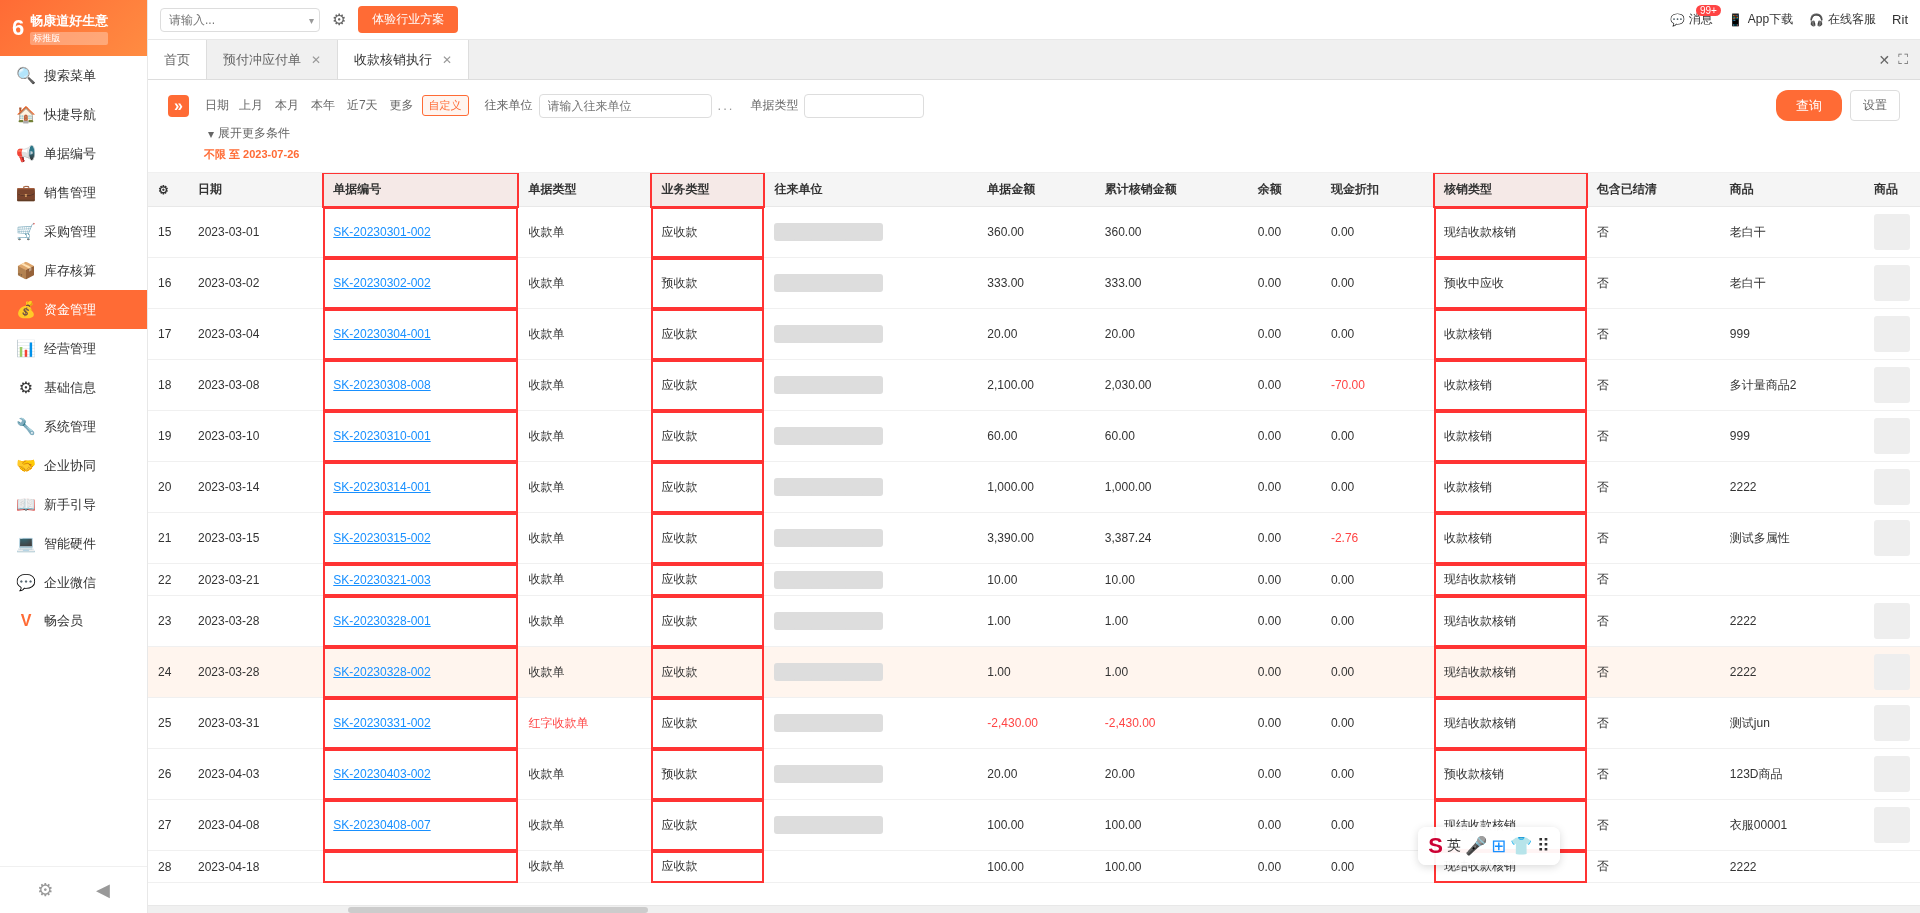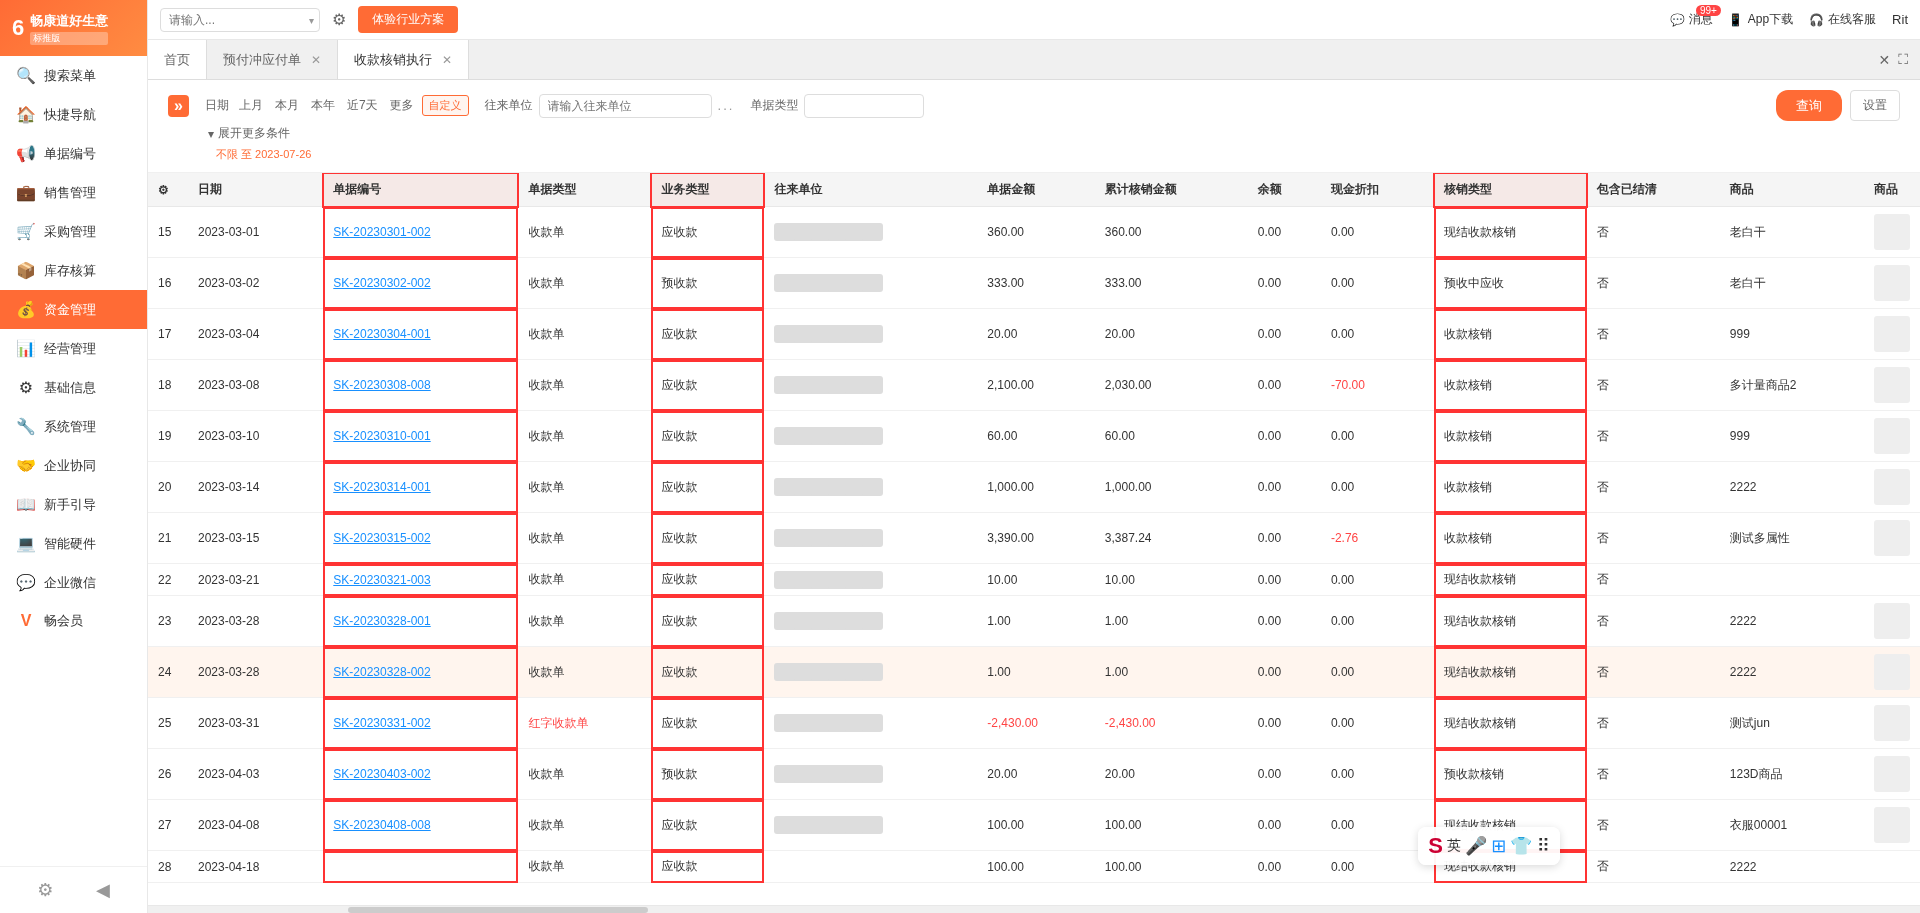--- a/index.html
+++ b/index.html
@@ -243,21 +243,21 @@
         </div>
         <div style="margin-left:auto;display:flex;gap:8px;">
           <button class="btn-query">查询</button>
           <button class="btn-setting">设置</button>
         </div>
       </div>
       <div class="filter-expand">
         <span>▾</span>
         <span>展开更多条件</span>
       </div>
-      <div style="margin-top:4px;margin-left:48px;">
+      <div style="margin-top:4px;margin-left:36px;font-weight:bold;">
         <span style="color:#ff6b35;font-size:11px;">不限 至 2023-07-26</span>
       </div>
     </div>
 
     <div class="table-wrap" style="position:relative;">
       <table>
         <thead>
           <tr>
             <th style="width:40px;">⚙</th>
             <th>日期</th>
@@ -488,21 +488,21 @@
     <td style="outline:2px solid #ff3333;outline-offset:-2px;">预收款核销</td>
     <td>否</td>
     <td>123D商品</td>
     <td style="width:40px;">
       <div style="width:36px;height:36px;background:#eee;border-radius:3px;"></div>
     </td>
   </tr>
             <tr>
     <td>27</td>
     <td>2023-04-08</td>
-    <td style="outline:2px solid #ff3333;outline-offset:-2px;"><a class="link-blue">SK-20230408-008</a></td>
+    <td style="outline:2px solid #ff3333;outline-offset:-2px;"><a class="link-blue">SK-20230408-007</a></td>
     <td style="">收款单</td>
     <td style="outline:2px solid #ff3333;outline-offset:-2px;">应收款</td>
     <td><span style="background:#ddd;color:#ddd;border-radius:3px;padding:2px 20px;">████████</span></td>
     <td style="">100.00</td>
     <td style="">100.00</td>
     <td>0.00</td>
     <td style="">0.00</td>
     <td style="outline:2px solid #ff3333;outline-offset:-2px;">现结收款核销</td>
     <td>否</td>
     <td>衣服00001</td>

